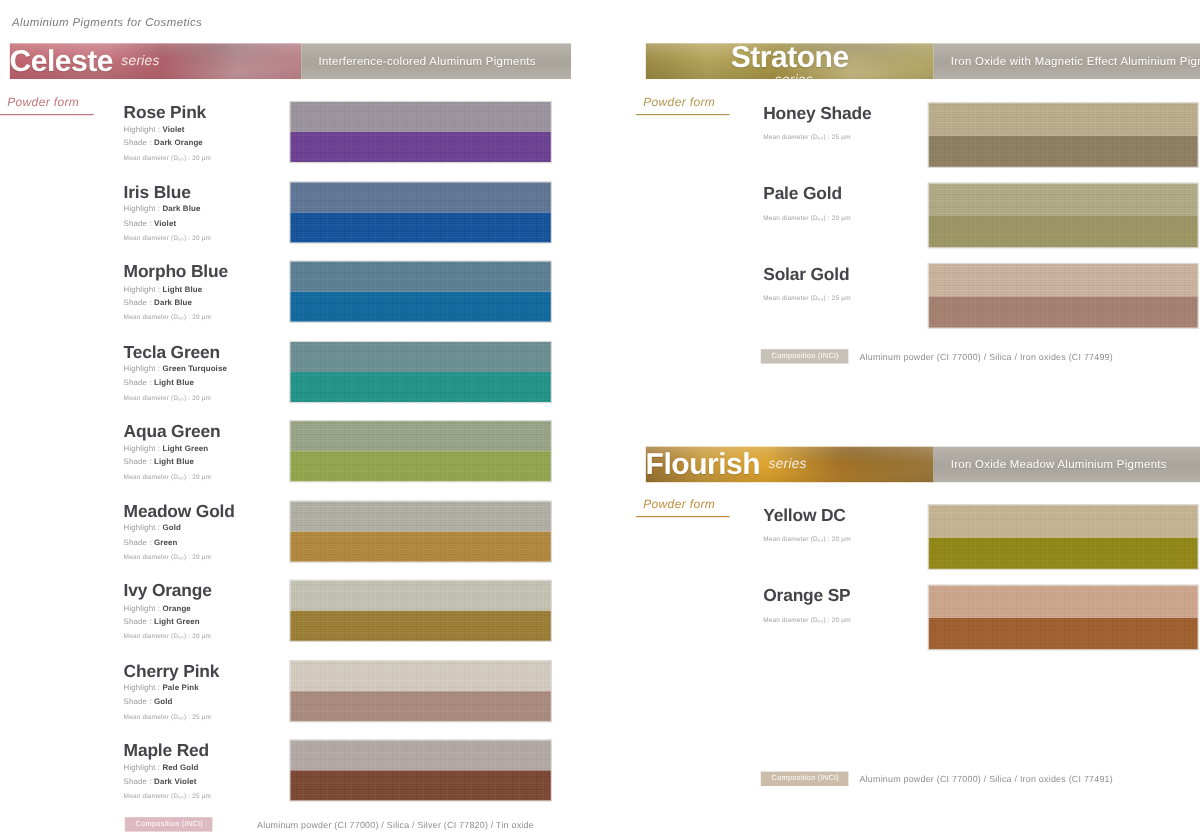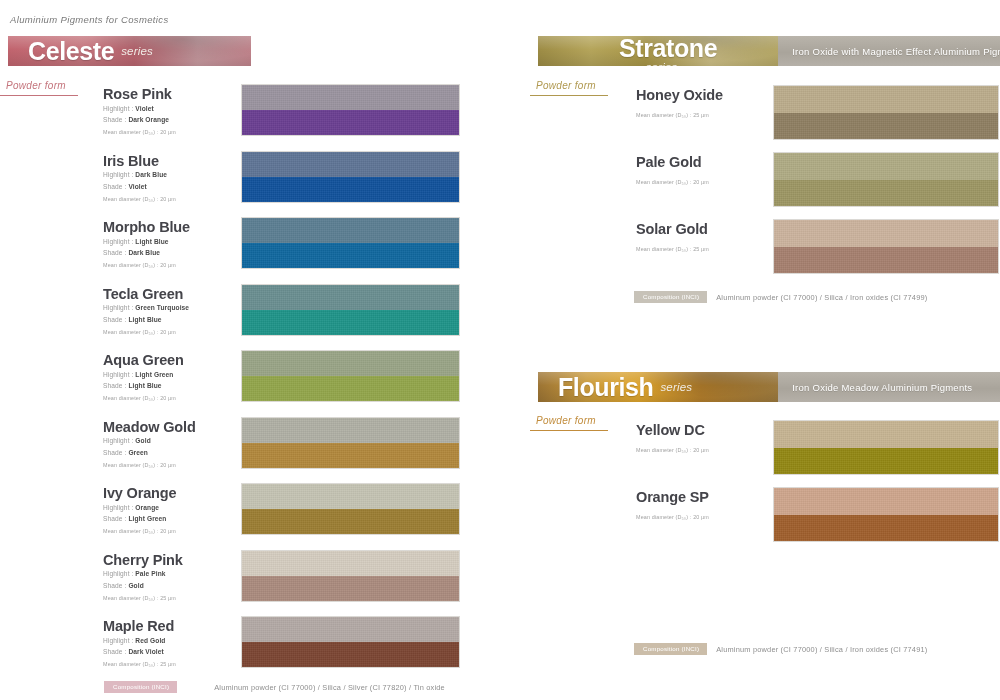--- a/index.html
+++ b/index.html
@@ -37,21 +37,21 @@
   .banner-left .sheen{
     position:absolute;left:0;top:0;right:0;bottom:0;
     background:
       radial-gradient(ellipse 60% 120% at 72% 10%, rgba(0,0,0,.20), rgba(0,0,0,0) 62%),
       linear-gradient(180deg, rgba(255,255,255,.22), rgba(255,255,255,0) 45%, rgba(0,0,0,.10));
     pointer-events:none;
   }
   .series-name{
     position:relative;z-index:2;
     color:#ffffff;font-size:25px;font-weight:bold;
-    letter-spacing:-.4px;margin-left:20px;line-height:1;
+    letter-spacing:-.4px;margin-left:0;line-height:1;
     text-shadow:0 1px 1px rgba(0,0,0,.18);
   }
   .series-sub{
     position:relative;z-index:2;
     color:#f0ece6;font-size:11.5px;font-style:italic;
     margin-left:7px;letter-spacing:.2px;
   }
   .banner-right{
     position:relative;flex:1 1 auto;
     display:flex;align-items:center;
@@ -121,20 +121,23 @@
   <div class="doc-title">Aluminium Pigments for Cosmetics</div>
 
   <div class="col-left">
     <div class="series" id="series-celeste" style="left:8px;top:36px;width:468px;">
       <div class="banner">
         <div class="banner-left" style="background: linear-gradient(90deg, rgb(193, 100, 110) 0%, rgb(196, 117, 125) 30%, rgb(185, 101, 111) 52%, rgb(200, 154, 160) 78%, rgb(194, 133, 141) 100%);">
           <div class="sheen"></div>
           <span class="series-name">Celeste</span>
           <span class="series-sub">series</span>
         </div>
+        <div class="banner-right">
+          <span class="tagline">Interference-colored Aluminum Pigments</span>
+        </div>
       </div>
     </div>
 
     <div class="powder" id="powder-celeste" style="left: 6px; top: 80px; color: rgb(196, 116, 124);">
       <span>Powder form</span>
     </div>
     <div class="powder-line" id="powderline-celeste" style="left: 0px; top: 95px; width: 78px; background: rgb(196, 116, 124);"></div>
 
     <div class="products" id="products-celeste">
         <div class="product" style="position: absolute; left: 0px; top: 84px; width: 100%;">
@@ -269,21 +272,21 @@
     </div>
 
     <div class="powder" id="powder-stratone" style="left: 6px; top: 80px; color: rgb(176, 152, 79);">
       <span>Powder form</span>
     </div>
     <div class="powder-line" id="powderline-stratone" style="left: 0px; top: 95px; width: 78px; background: rgb(176, 152, 79);"></div>
 
     <div class="products" id="products-stratone">
         <div class="product" style="position: absolute; left: 0px; top: 85px; width: 100%;">
           <div class="p-text" style="position: absolute; left: 106px; top: 3px;">
-            <div class="p-name">Honey Oxide</div>
+            <div class="p-name">Honey Shade</div>
             <div class="p-diam" style="margin-top: 8px;">Mean diameter (D₅₀) : 25 µm</div>
           </div>
           <div class="swatch" style="left: 243px; top: 0px; width: 226px; height: 55px;">
             <div class="band" style="background: rgb(188, 173, 140);"></div>
             <div class="band" style="background: rgb(143, 127, 98);"></div>
           </div>
         </div>
         <div class="product" style="position: absolute; left: 0px; top: 152px; width: 100%;">
           <div class="p-text" style="position: absolute; left: 106px; top: 3px;">
             <div class="p-name">Pale Gold</div>

